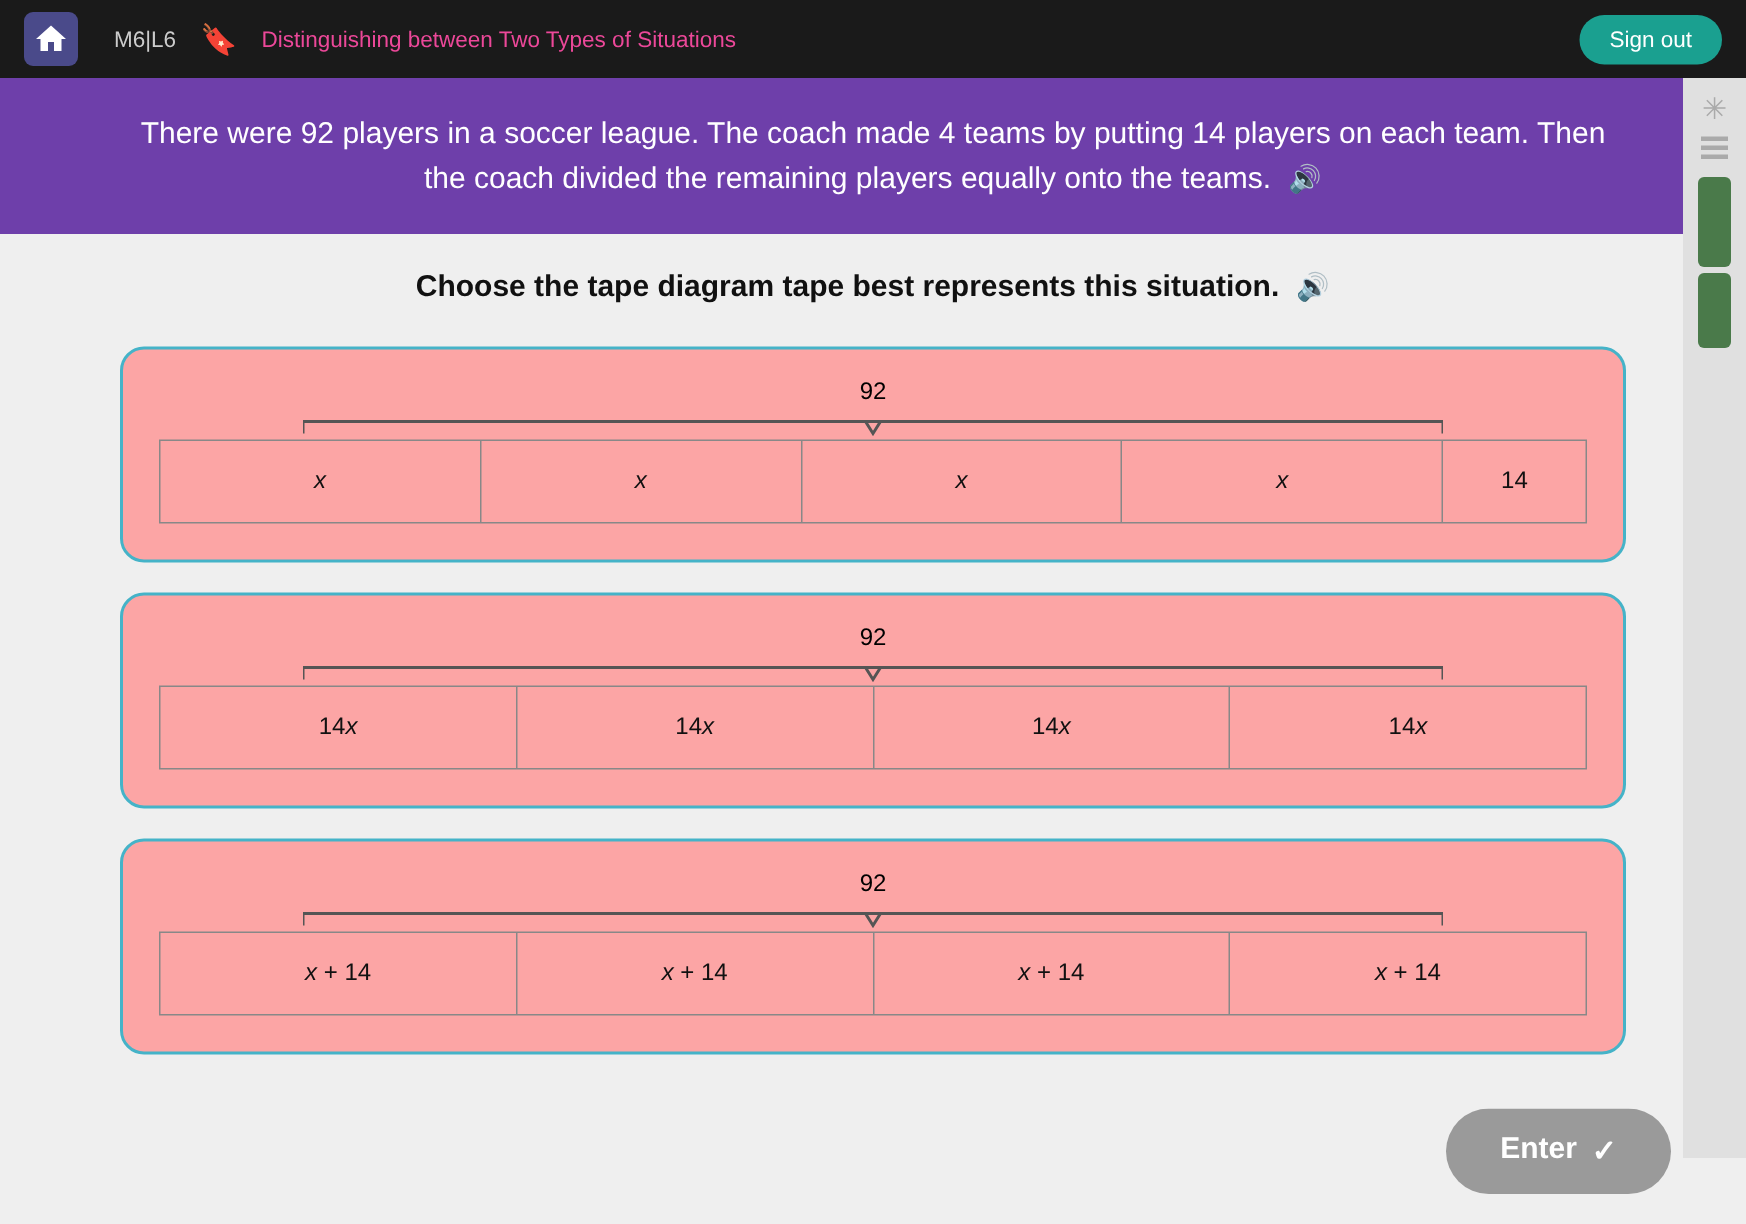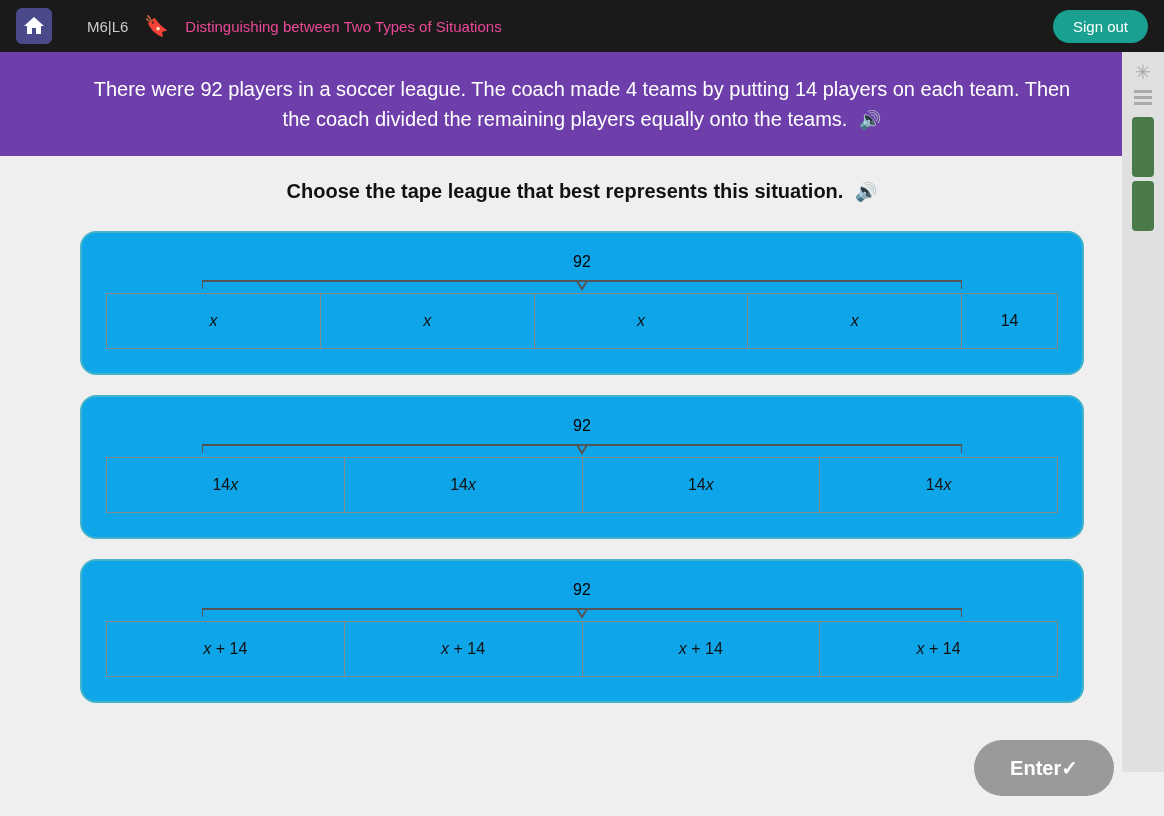--- a/index.html
+++ b/index.html
@@ -37,21 +37,21 @@
       display: flex;
       align-items: center;
       justify-content: center;
       color: white;
       font-weight: bold;
       font-size: 18px;
     }
     .header-module {
       color: #ccc;
       font-size: 15px;
-      margin-left: 23px;
+      margin-left: 12px;
       text-align: center;
     }
     .header-icon {
       color: #7b5ea7;
       font-size: 20px;
       margin: 0 4px;
     }
     .header-title {
       color: #ec4899;
       font-size: 15px;
@@ -101,21 +101,21 @@
     .question-text {
       text-align: center;
       font-size: 20px;
       font-weight: bold;
       margin-bottom: 28px;
       color: #111;
     }
 
     
     .option-card {
-      background: #0ea5e9;
+      background: #fca5a5;
       border: 2.5px solid #5bb8c8;
       border: 2.5px solid #45b3c8;
       border-radius: 16px;
       padding: 20px 24px 24px 24px;
       margin-bottom: 20px;
       cursor: pointer;
     }
 
     .tape-row {
       display: flex;
@@ -194,21 +194,22 @@
     .enter-btn {
       background: #9a9a9a;
       color: white;
       border: none;
       border-radius: 30px;
       padding: 16px 36px;
       font-size: 20px;
       font-weight: 600;
       cursor: pointer;
       display: flex;
-      align-items: flex-end;
+      align-items: flex-start;
+      gap: 10px;
     }
     .brace-number {
       font-size: 16px;
       font-weight: normal;
       margin-bottom: 0px;
     }
 
     
     .brace-top-area {
       display: flex;
@@ -242,21 +243,21 @@
 </div>
 
 <div class="banner">
   <span>There were 92 players in a soccer league. The coach made 4 teams by putting 14 players on each team. Then the coach divided the remaining players equally onto the teams.</span>
   <span class="speaker-icon">🔊</span>
 </div>
 
 <div class="main">
 
   <div class="question-text">
-    <span>Choose the tape league that best represents this situation.</span>
+    <span>Choose the tape diagram tape best represents this situation.</span>
     <span class="speaker-icon">🔊</span>
   </div>
 
   <div class="option-card">
     <div class="brace-top-area">
       <span class="brace-number">92</span>
       <svg width="760" height="20" viewBox="0 0 760 20">
         <line x1="0" y1="10" x2="760" y2="10" stroke="#555" stroke-width="2"></line>
         <line x1="0" y1="10" x2="0" y2="18" stroke="#555" stroke-width="2"></line>
         <line x1="760" y1="10" x2="760" y2="18" stroke="#555" stroke-width="2"></line>

